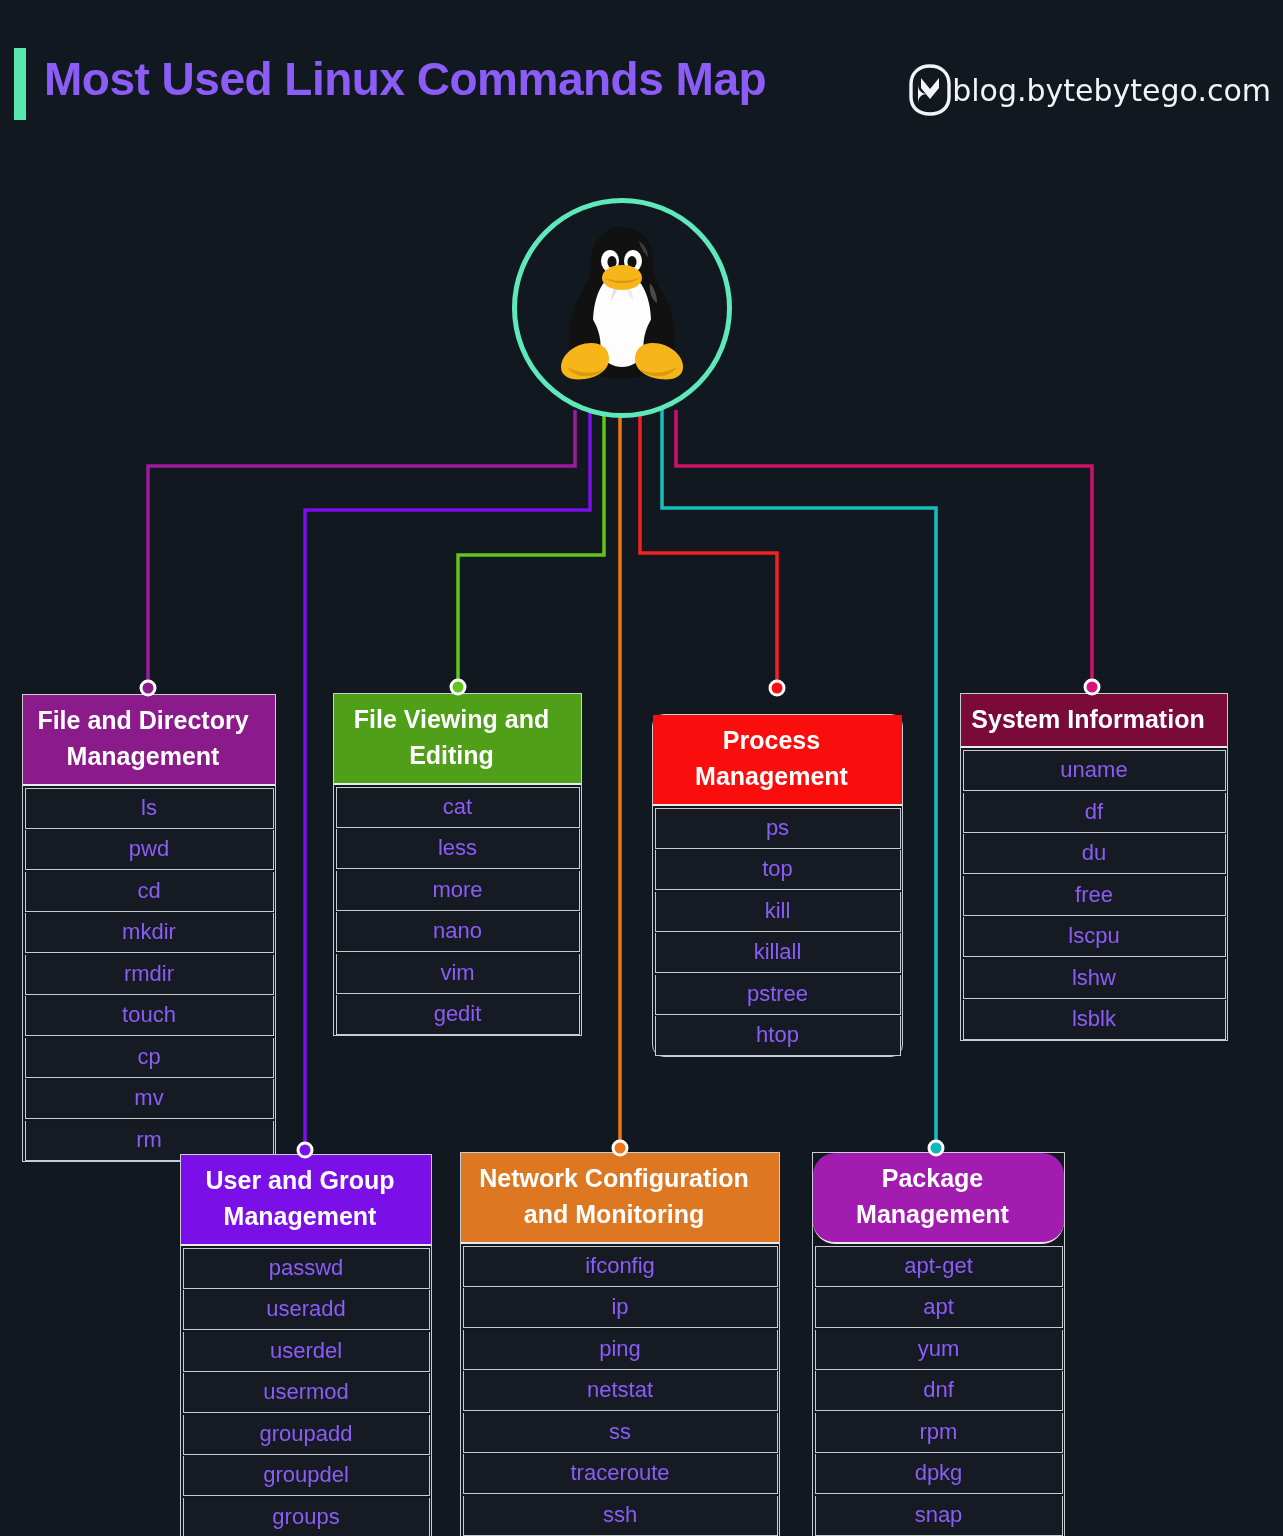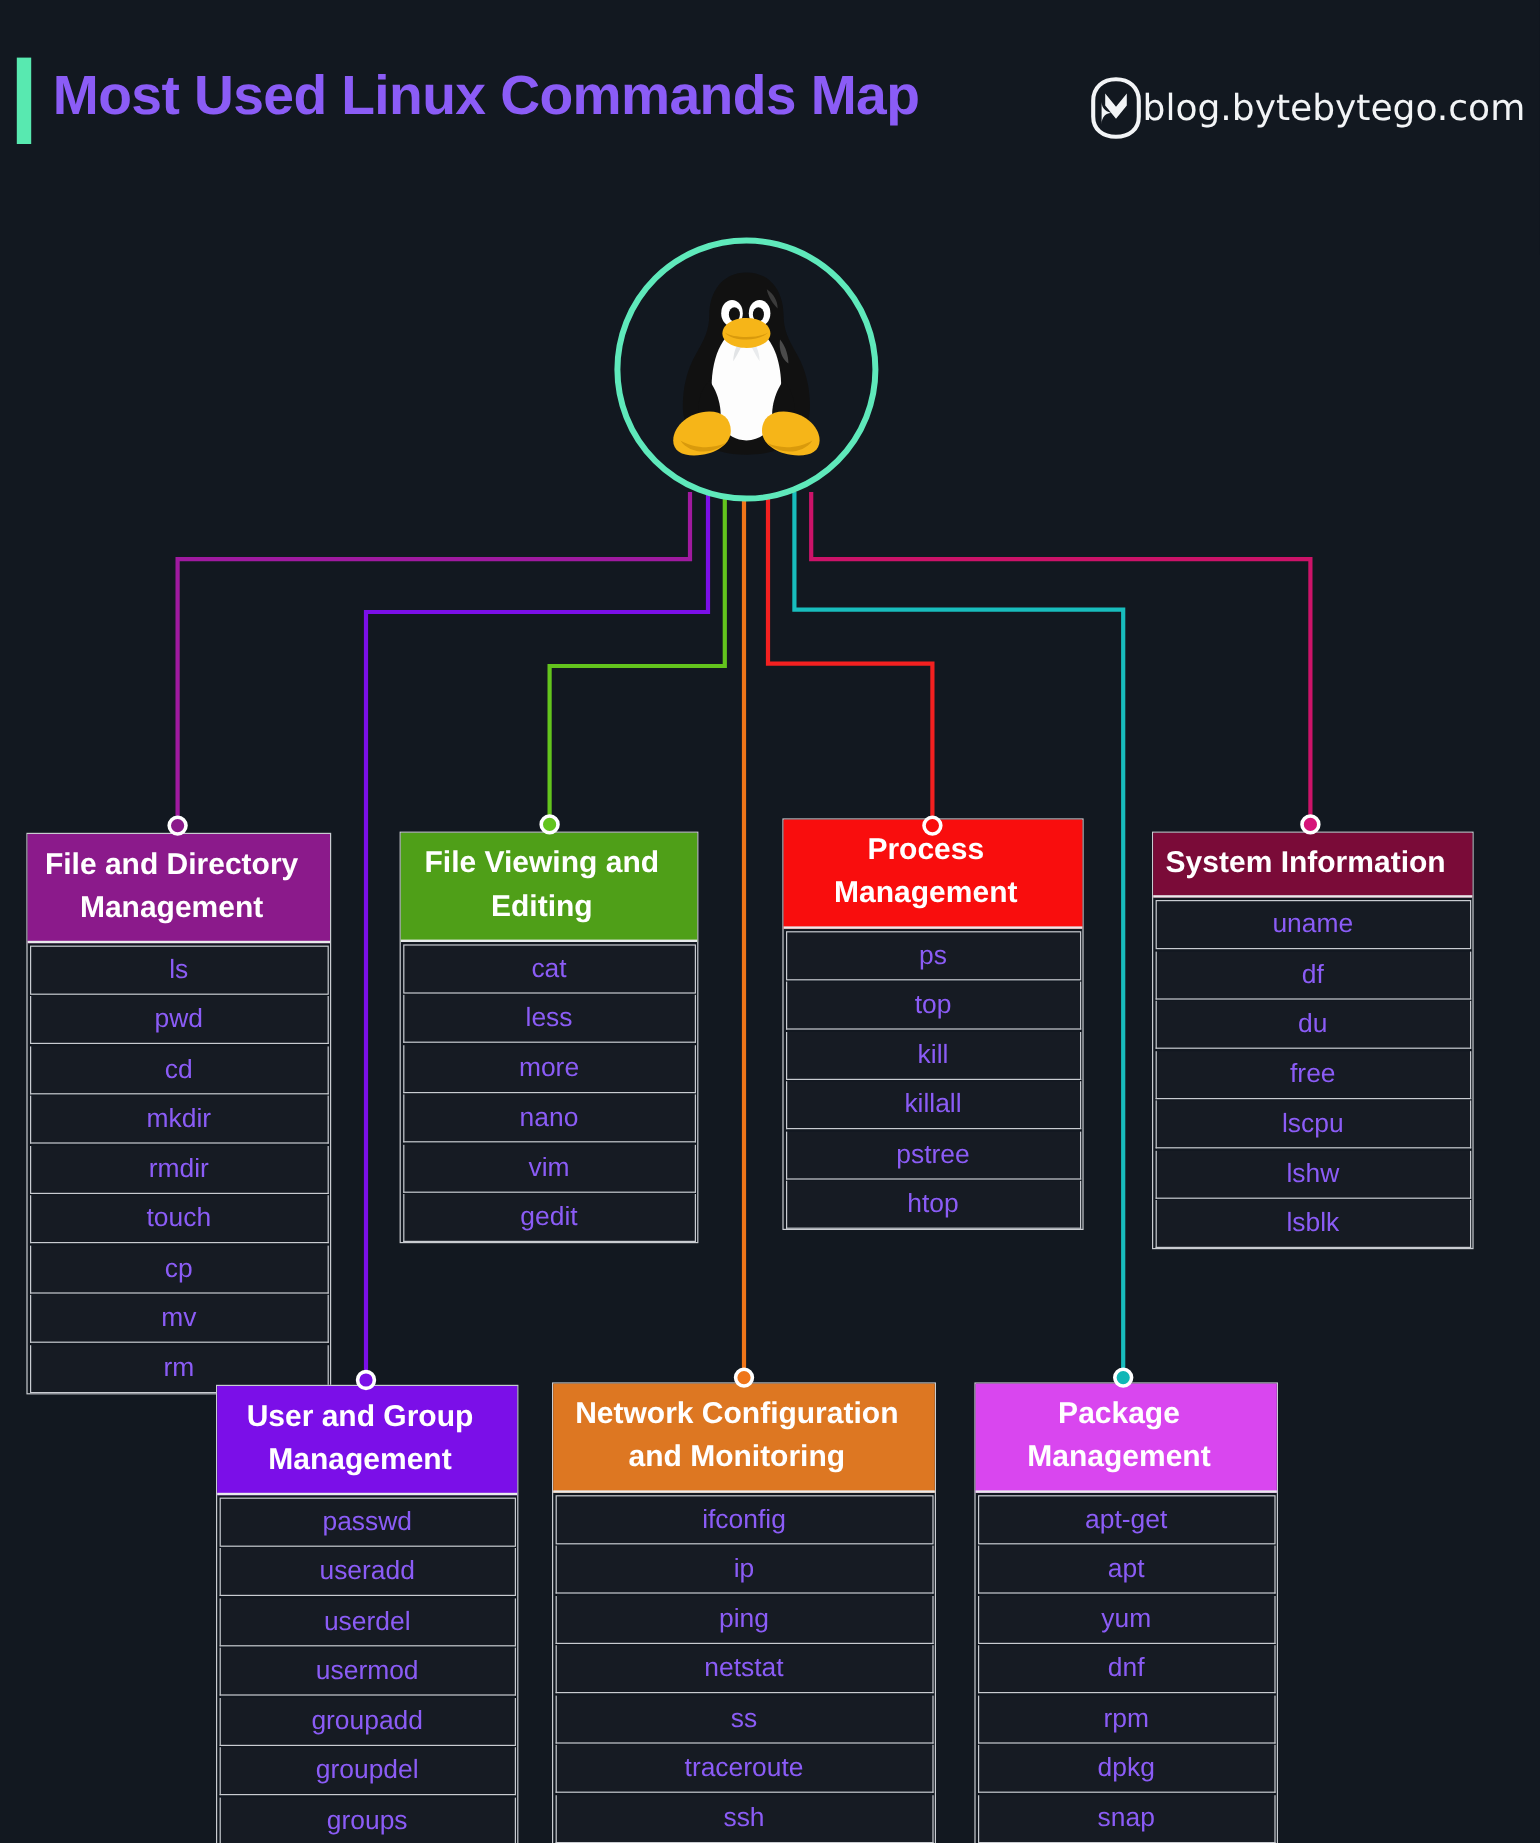--- a/index.html
+++ b/index.html
@@ -209,21 +209,21 @@
       <div class="card-row">cat</div>
       <div class="card-row">less</div>
       <div class="card-row">more</div>
       <div class="card-row">nano</div>
       <div class="card-row">vim</div>
       <div class="card-row">gedit</div>
     </div>
   </div>
   <div class="node-dot" style="left:458px; top:687px; background:#63c41d;"></div>
 
-  <div class="card" style="left:652px; top:682px; width:251px;">
+  <div class="card" style="left:652px; top:714px; width:251px;border-radius:12px;">
     <div class="card-header" style="background:#f90d0d;">Process Management</div>
     <div class="card-rows">
       <div class="card-row">ps</div>
       <div class="card-row">top</div>
       <div class="card-row">kill</div>
       <div class="card-row">killall</div>
       <div class="card-row">pstree</div>
       <div class="card-row">htop</div>
     </div>
   </div>
@@ -267,21 +267,21 @@
       <div class="card-row">netstat</div>
       <div class="card-row">ss</div>
       <div class="card-row">traceroute</div>
       <div class="card-row">ssh</div>
       <div class="card-row">nc</div>
     </div>
   </div>
   <div class="node-dot" style="left:620px; top:1148px; background:#ef7519;"></div>
 
   <div class="card" style="left:812px; top:1152px; width:253px;">
-    <div class="card-header" style="background:#d946ef;">Package Management</div>
+    <div class="card-header" style="background:#a21caf;border-radius:22px;">Package Management</div>
     <div class="card-rows">
       <div class="card-row">apt-get</div>
       <div class="card-row">apt</div>
       <div class="card-row">yum</div>
       <div class="card-row">dnf</div>
       <div class="card-row">rpm</div>
       <div class="card-row">dpkg</div>
       <div class="card-row">snap</div>
       <div class="card-row">zypper</div>
     </div>

